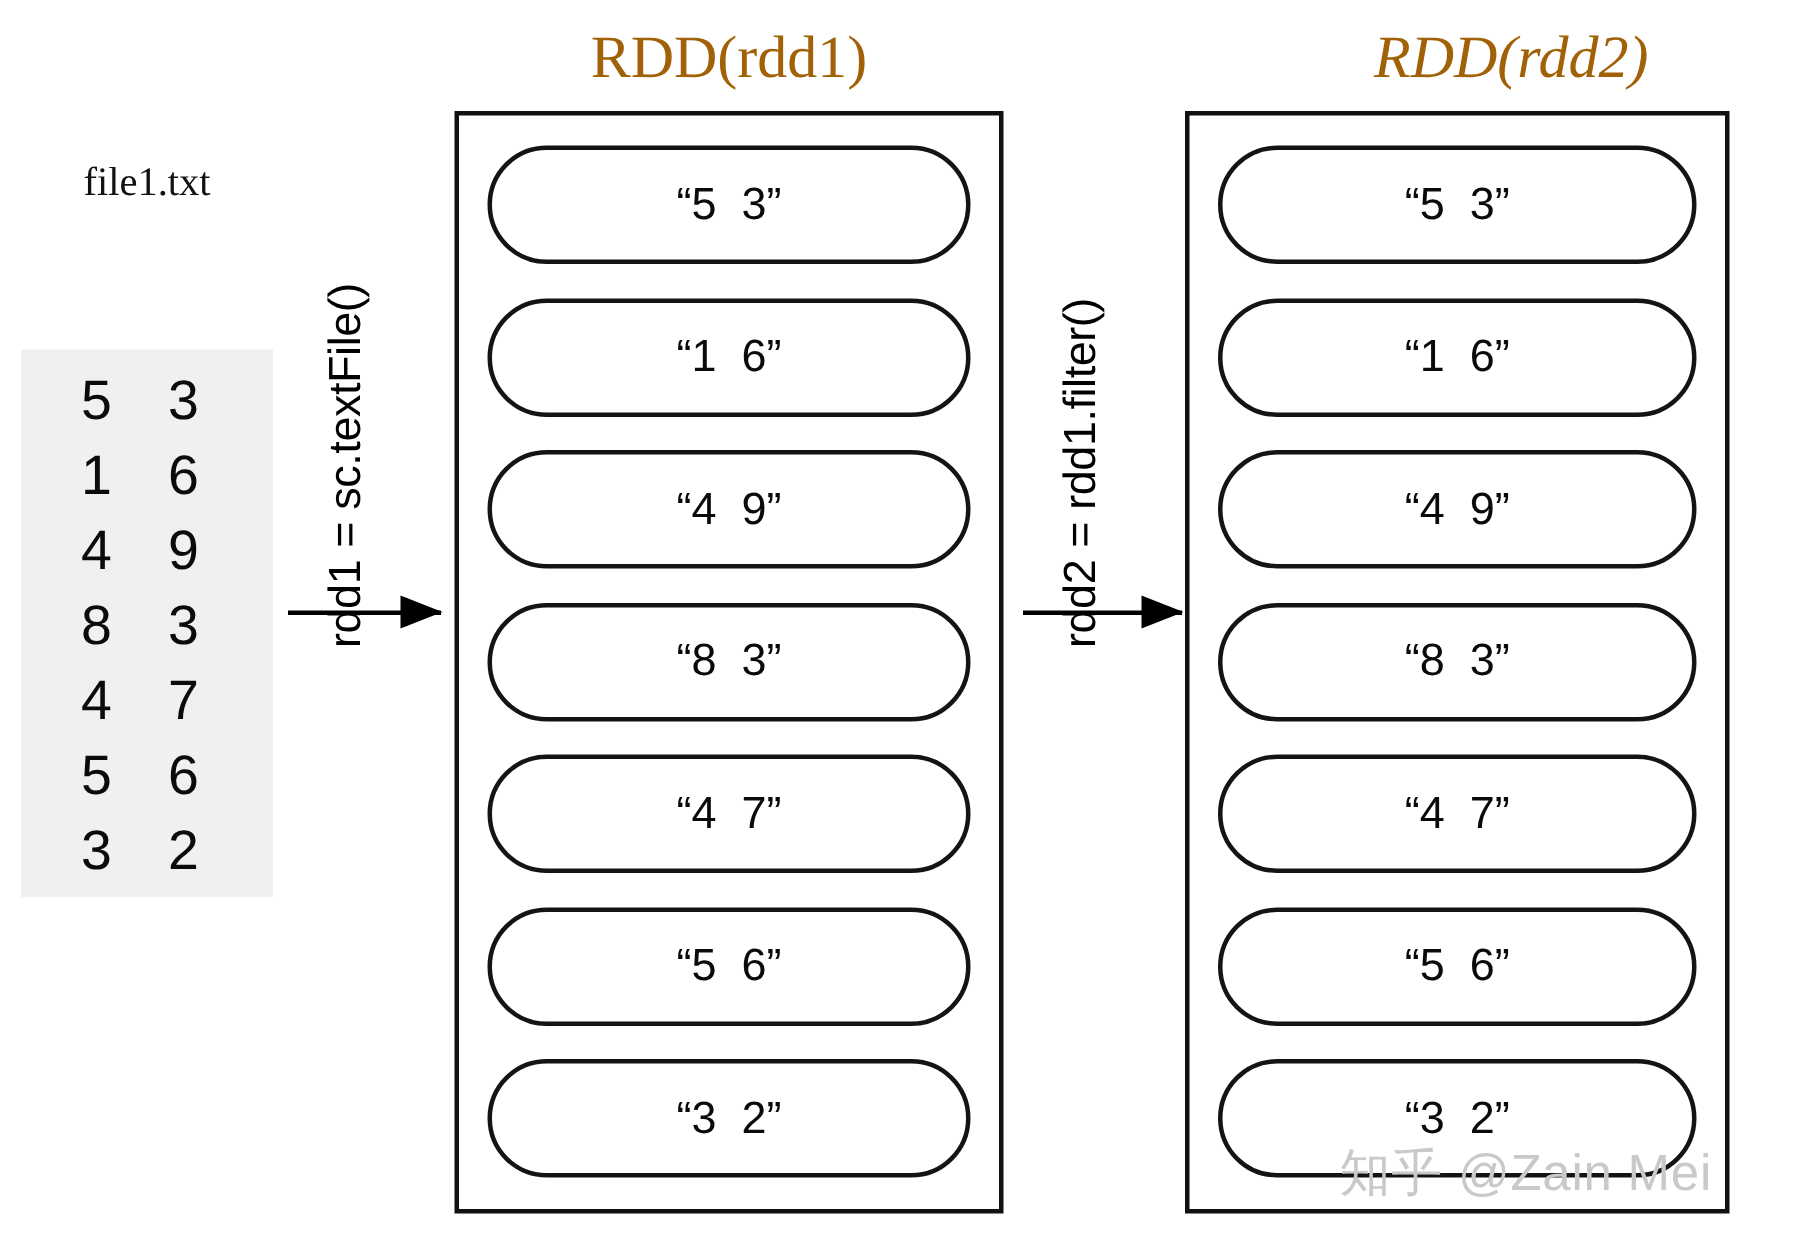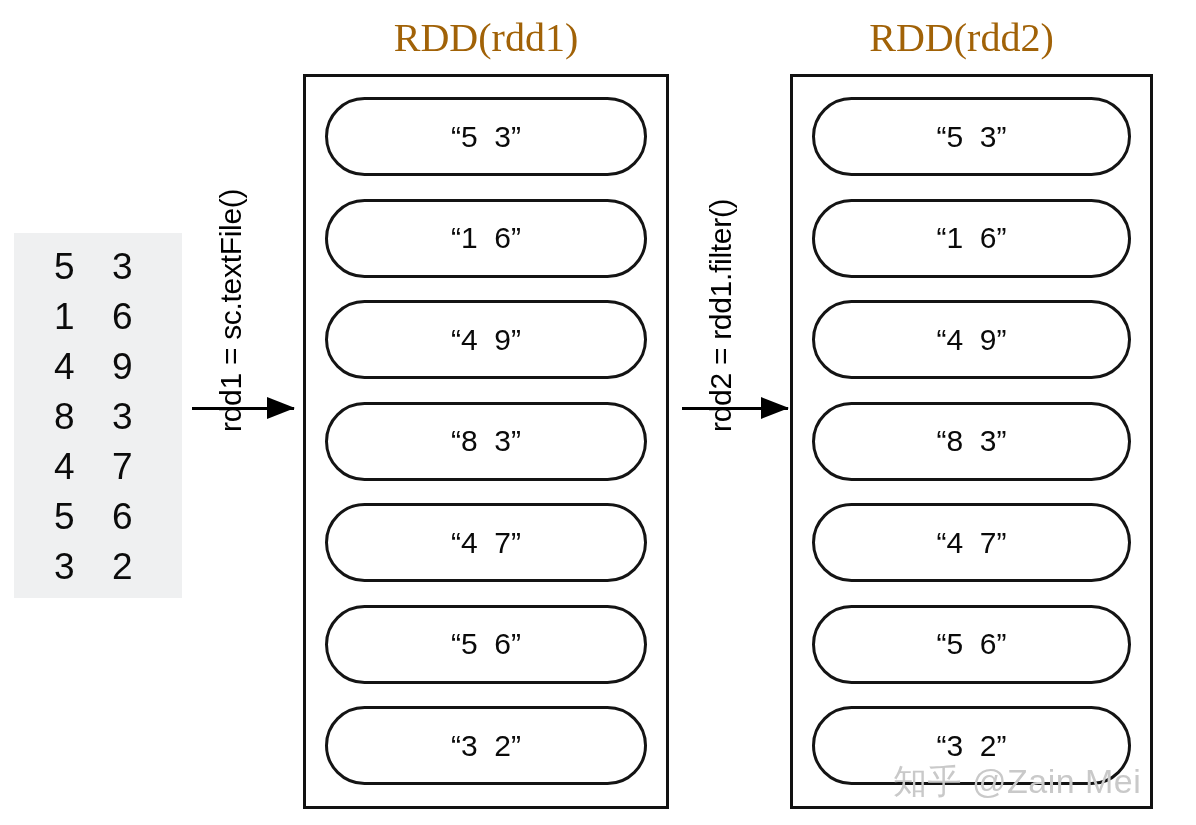--- a/index.html
+++ b/index.html
@@ -111,21 +111,21 @@
     position: absolute;
     top: 14px;
     font-family: "Liberation Serif", serif;
     font-size: 40px;
     letter-spacing: 0px;
     text-align: center;
     color: #a16207;
     white-space: nowrap;
   }
   #rdd1-title { left: 303px; width: 366px; }
-  #rdd2-title { left: 780px; width: 363px; }
+  #rdd2-title { left: 826px; width: 363px; font-style: italic; }
 
   .rdd-box {
     position: absolute;
     top: 74px;
     border: 3px solid #111111;
     background: #ffffff;
     box-sizing: border-box;
     display: flex;
     flex-direction: column;
     justify-content: space-between;
@@ -162,20 +162,21 @@
     color: #c9c9c9;
     white-space: nowrap;
     letter-spacing: 0.5px;
     pointer-events: none;
   }
 </style>
 </head>
 <body>
 
 <div id="input-file-label">
+  <div class="fname">file1.txt</div>
 </div>
 
 <div id="input-file-box">
   <div class="file-row">
     <span class="c1">5</span>
     <span class="c2">3</span>
   </div>
   <div class="file-row">
     <span class="c1">1</span>
     <span class="c2">6</span>

